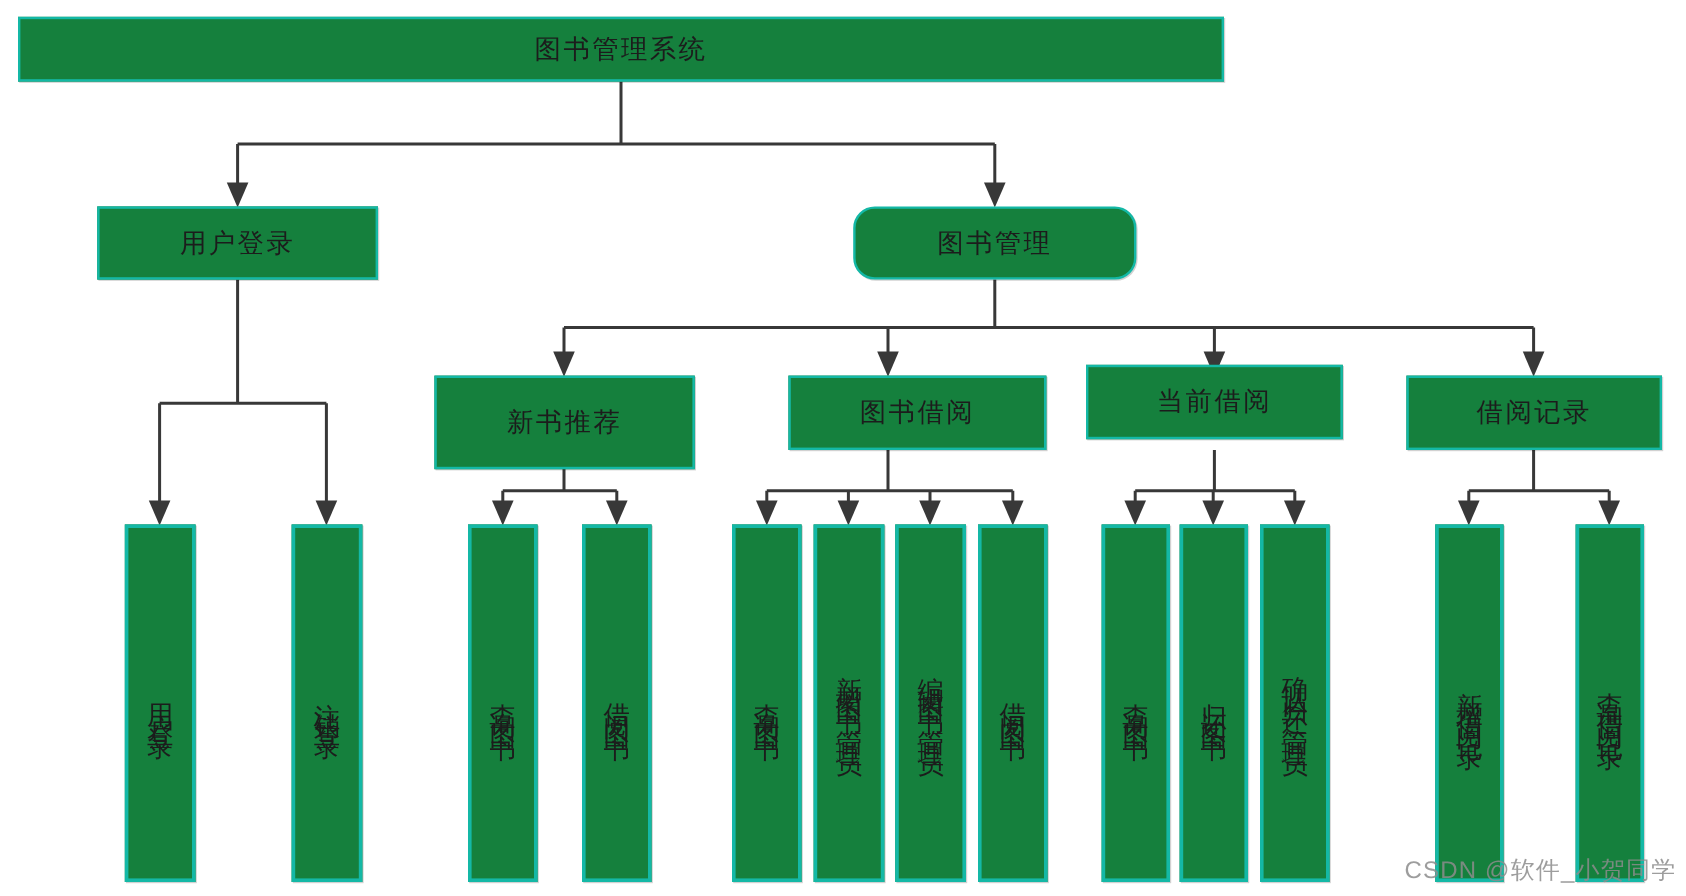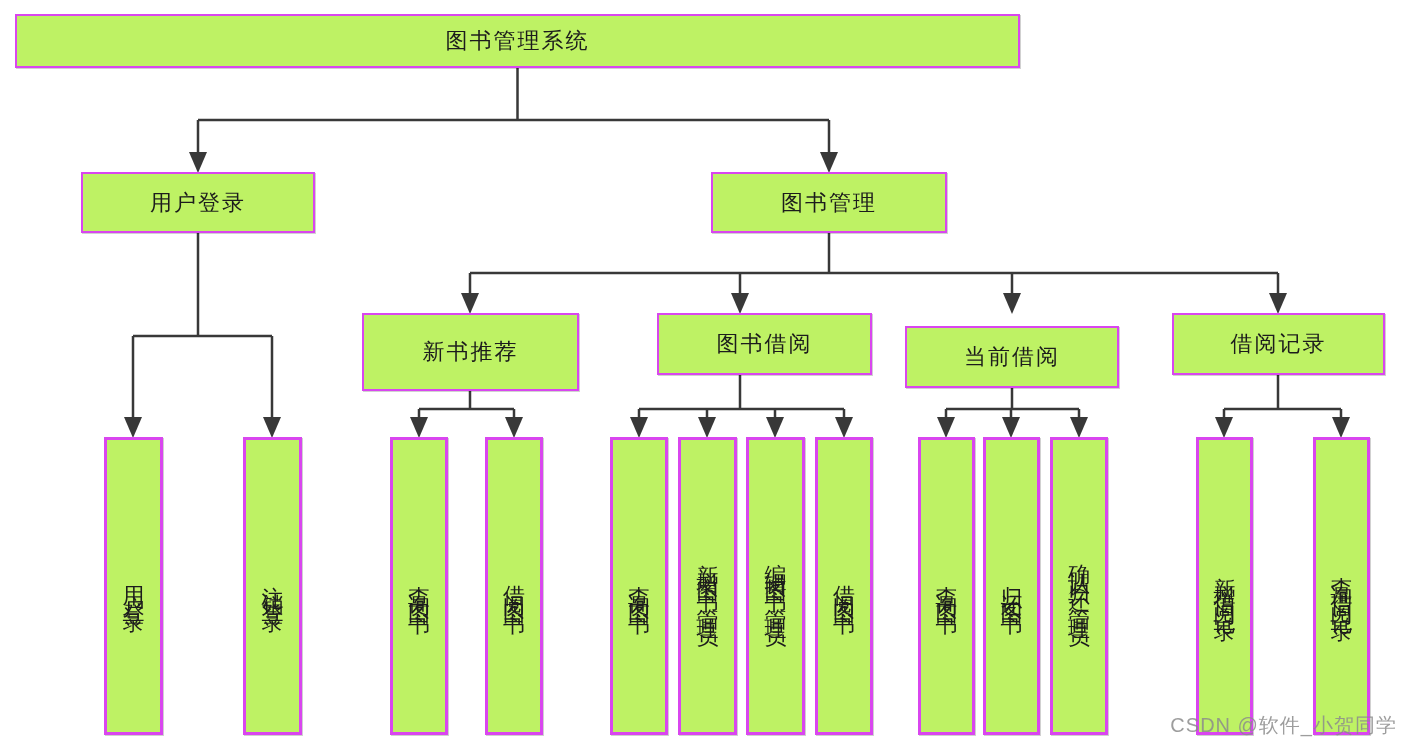--- a/index.html
+++ b/index.html
@@ -7,22 +7,22 @@
   #stage{
     position:relative;
     width:1405px;height:747px;
     background:#ffffff;
     overflow:hidden;
   }
   #wires{position:absolute;left:0;top:0;z-index:1;}
   .box{
     position:absolute;
     box-sizing:border-box;
-    background:#bef264;
-    border:2px solid #d946ef;
+    background:#15803d;
+    border:2px solid #14b8a6;
     display:flex;align-items:center;justify-content:center;
     font-size:22px;color:#1c1c1c;
     letter-spacing:2px;
     z-index:2;
     box-shadow:1px 1px 0 rgba(0,0,0,0.18);
   }
   .leaf{
     top:437px;height:298px;
     border-width:3px;
     writing-mode:vertical-rl;
@@ -83,25 +83,25 @@
       <path d="M1002 417 h18 l-9 21 z"></path>
       <path d="M1070 417 h18 l-9 21 z"></path>
       <path d="M1215 417 h18 l-9 21 z"></path>
       <path d="M1332 417 h18 l-9 21 z"></path>
     </g>
   </svg>
 
   <div class="box" style="left:15px;top:14px;width:1005px;height:54px;">图书管理系统</div>
 
   <div class="box" style="left:81px;top:172px;width:234px;height:61px;">用户登录</div>
-  <div class="box" style="left:711px;top:172px;width:236px;height:61px;">图书管理</div>
+  <div class="box" style="left:711px;top:172px;width:236px;height:61px;border-radius:18px;">图书管理</div>
 
   <div class="box" style="left:362px;top:313px;width:217px;height:78px;">新书推荐</div>
   <div class="box" style="left:633px;top:313px;width:215px;height:62px;margin-left:24px;">图书借阅</div>
-  <div class="box" style="left:905px;top:326px;width:214px;height:62px;">当前借阅</div>
+  <div class="box" style="left:905px;top:304px;width:214px;height:62px;">当前借阅</div>
   <div class="box" style="left:1172px;top:313px;width:213px;height:62px;">借阅记录</div>
 
   <div class="box leaf" style="left:104px;width:59px;">用户登录</div>
   <div class="box leaf" style="left:243px;width:59px;">注销登录</div>
 
   <div class="box leaf" style="left:390px;width:58px;">查询图书</div>
   <div class="box leaf" style="left:485px;width:58px;">借阅图书</div>
 
   <div class="box leaf" style="left:610px;width:58px;">查询图书</div>
   <div class="box leaf" style="left:678px;width:59px;">新增图书（管理员）</div>

